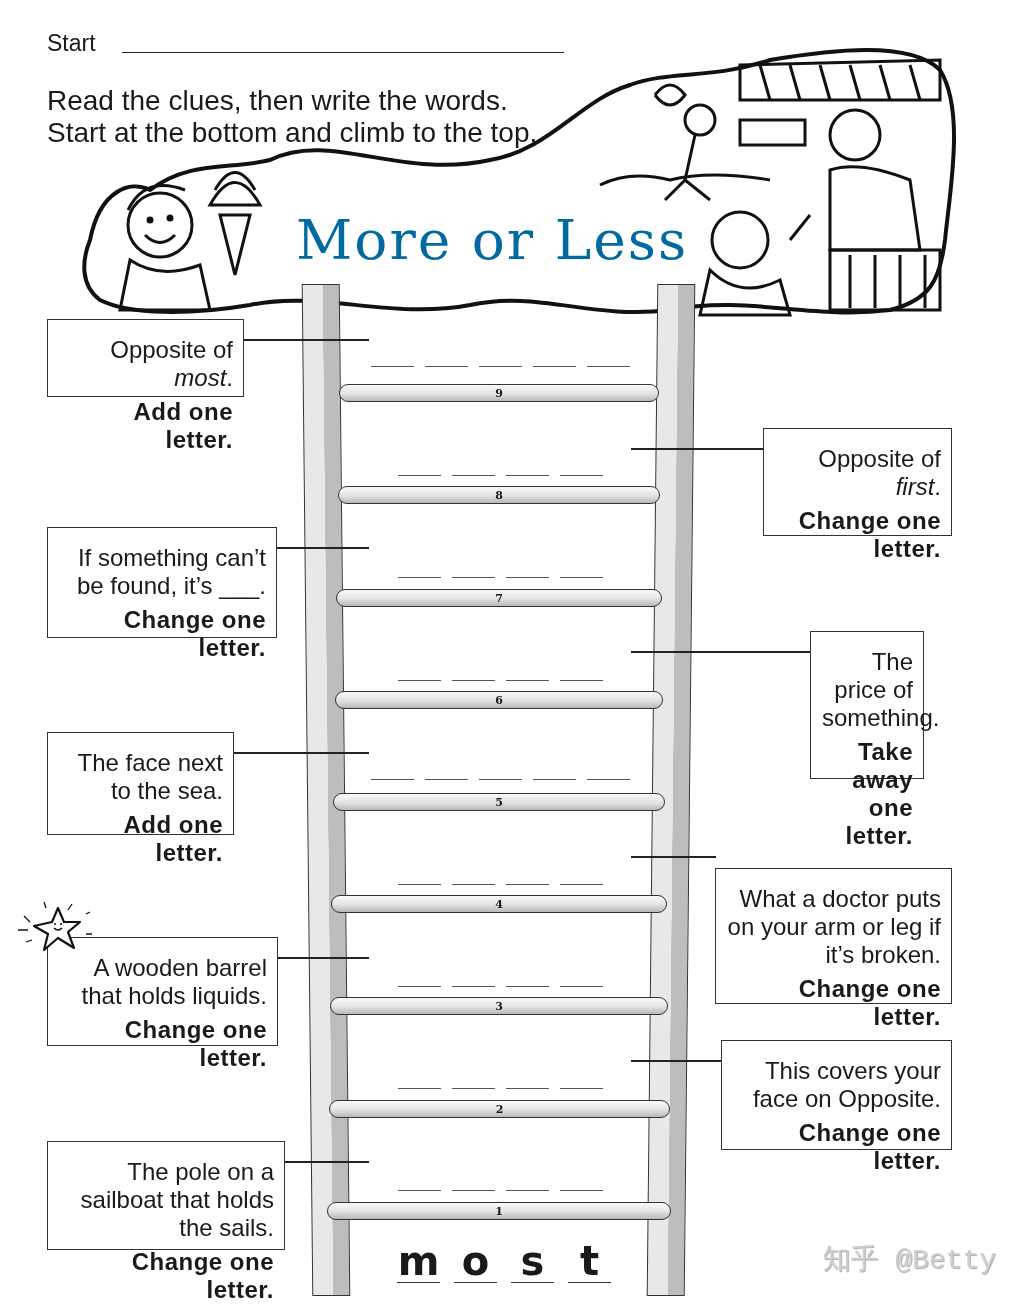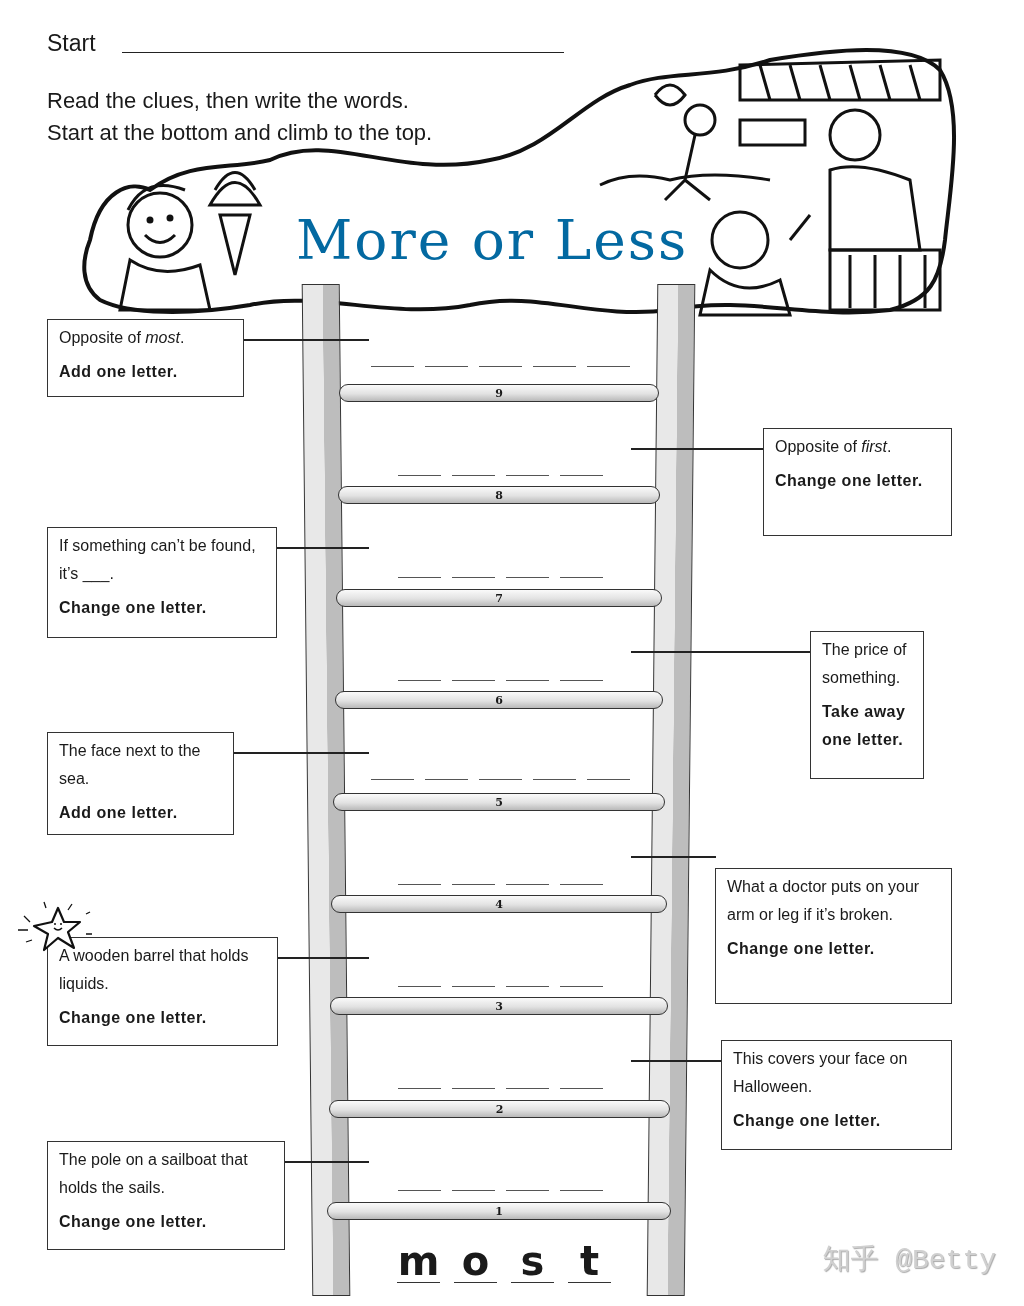--- a/index.html
+++ b/index.html
@@ -1,28 +1,28 @@
 <!DOCTYPE html>
 <html><head>
 <meta charset="utf-8">
 <style>
   html,body{margin:0;padding:0;background:#fff;}
   body{width:1024px;height:1306px;position:relative;overflow:hidden;font-family:"Liberation Sans",sans-serif;color:#1a1a1a;}
   .abs{position:absolute;}
   .name-row{left:47px;top:30px;font-size:23px;}
   .name-line{position:absolute;left:122px;top:52px;width:442px;border-bottom:1.5px solid #222;}
-  .instr{left:47px;top:85px;font-size:22px;line-height:32px;}
+  .instr{left:47px;top:85px;font-size:28px;line-height:32px;}
   .banner{left:70px;top:40px;width:890px;height:280px;}
   .title{left:296px;top:208px;font-family:"DejaVu Serif",serif;font-size:55px;letter-spacing:2px;color:#0369a1;}
   .rail{background:linear-gradient(90deg,#e8e8e8 0%,#e8e8e8 55%,#bdbdbd 56%,#bdbdbd 100%);border:1.5px solid #333;}
   .rung{height:16px;border:1.5px solid #333;border-radius:9px;background:linear-gradient(180deg,#fafafa 0%,#e2e2e2 55%,#b9b9b9 100%);display:flex;justify-content:center;align-items:center;}
   .rung span{font-family:"DejaVu Serif",serif;font-weight:bold;font-size:11px;line-height:11px;}
   .blanks{display:flex;gap:11px;justify-content:center;}
   .blank{width:43px;border-bottom:1.5px solid #555;height:1px;}
-  .clue{border:1.5px solid #333;background:#fff;padding:4px 10px 8px 11px;font-size:16px;line-height:28px;box-sizing:border-box;}
+  .clue{border:1.5px solid #333;background:#fff;padding:16px 10px 8px 11px;font-size:24px;line-height:28px;box-sizing:border-box;text-align:right;}
   .clue .hint{display:block;}
   .clue .rule{display:block;font-weight:bold;margin-top:6px;letter-spacing:0.5px;}
   .conn{height:2px;background:#222;}
   .start{display:flex;gap:14px;}
   .start .letter{width:43px;text-align:center;font-size:40px;font-weight:bold;font-family:"DejaVu Sans",sans-serif;border-bottom:1.5px solid #333;line-height:42px;}
   .wm{right:28px;top:1240px;font-size:28px;color:#d0d0d0;text-shadow:1px 1px 1px #aaa;font-family:Liberation Mono, monospace;}
 </style>
 </head>
 <body>
 
@@ -213,21 +213,21 @@
   <span class="hint">What a doctor puts on your arm or leg if it’s broken.</span>
   <span class="rule">Change one letter.</span>
 </div>
 
 <div class="abs clue" style="left:47px;top:937px;width:231px;height:109px;">
   <span class="hint">A wooden barrel that holds liquids.</span>
   <span class="rule">Change one letter.</span>
 </div>
 
 <div class="abs clue" style="left:721px;top:1040px;width:231px;height:110px;">
-  <span class="hint">This covers your face on Halloween.</span>
+  <span class="hint">This covers your face on Opposite.</span>
   <span class="rule">Change one letter.</span>
 </div>
 
 <div class="abs clue" style="left:47px;top:1141px;width:238px;height:109px;">
   <span class="hint">The pole on a sailboat that holds the sails.</span>
   <span class="rule">Change one letter.</span>
 </div>
 
 <svg class="abs" style="left:16px;top:900px;" width="80" height="58" viewBox="0 0 80 58">
   <path d="M42 8 L 48 22 L 64 22 L 52 32 L 58 48 L 42 38 L 28 50 L 32 34 L 18 26 L 36 22 Z" fill="#fff" stroke="#111" stroke-width="2.2" stroke-linejoin="round"></path>

